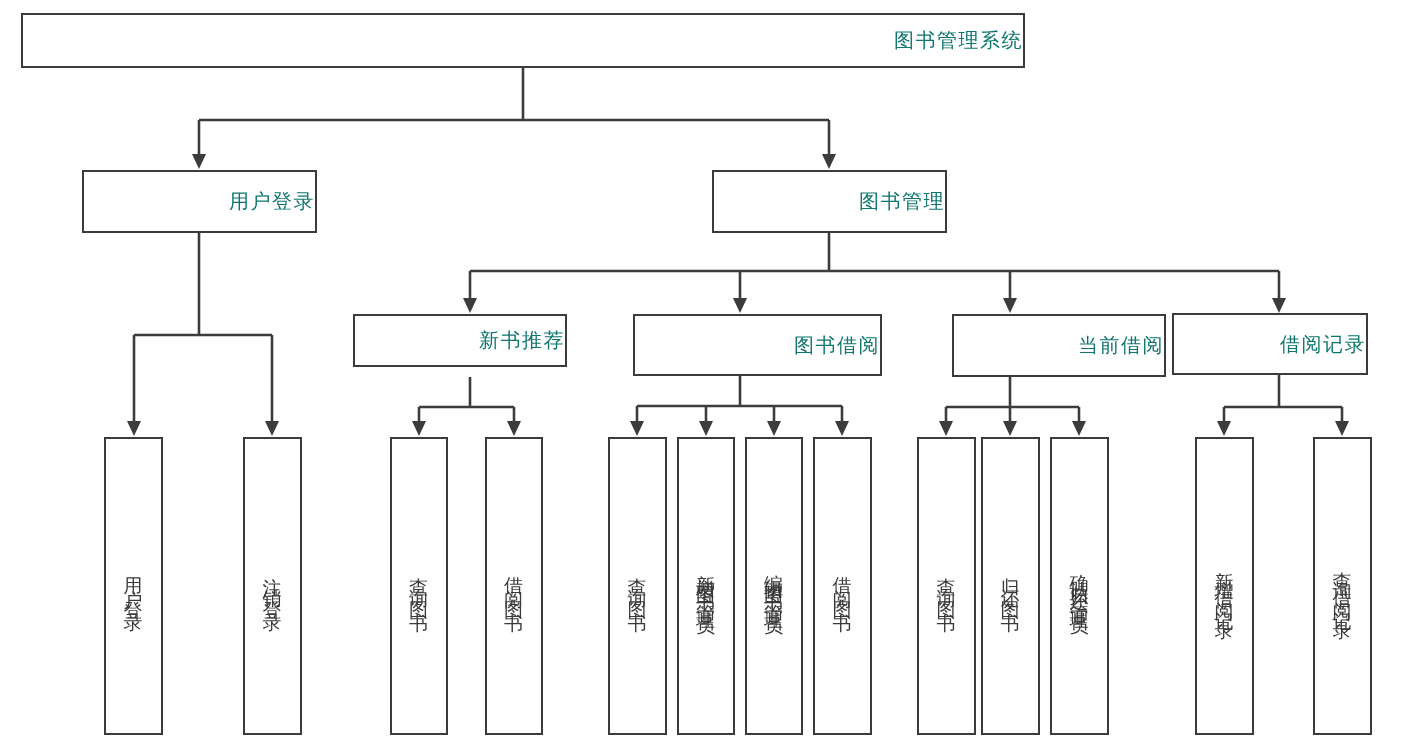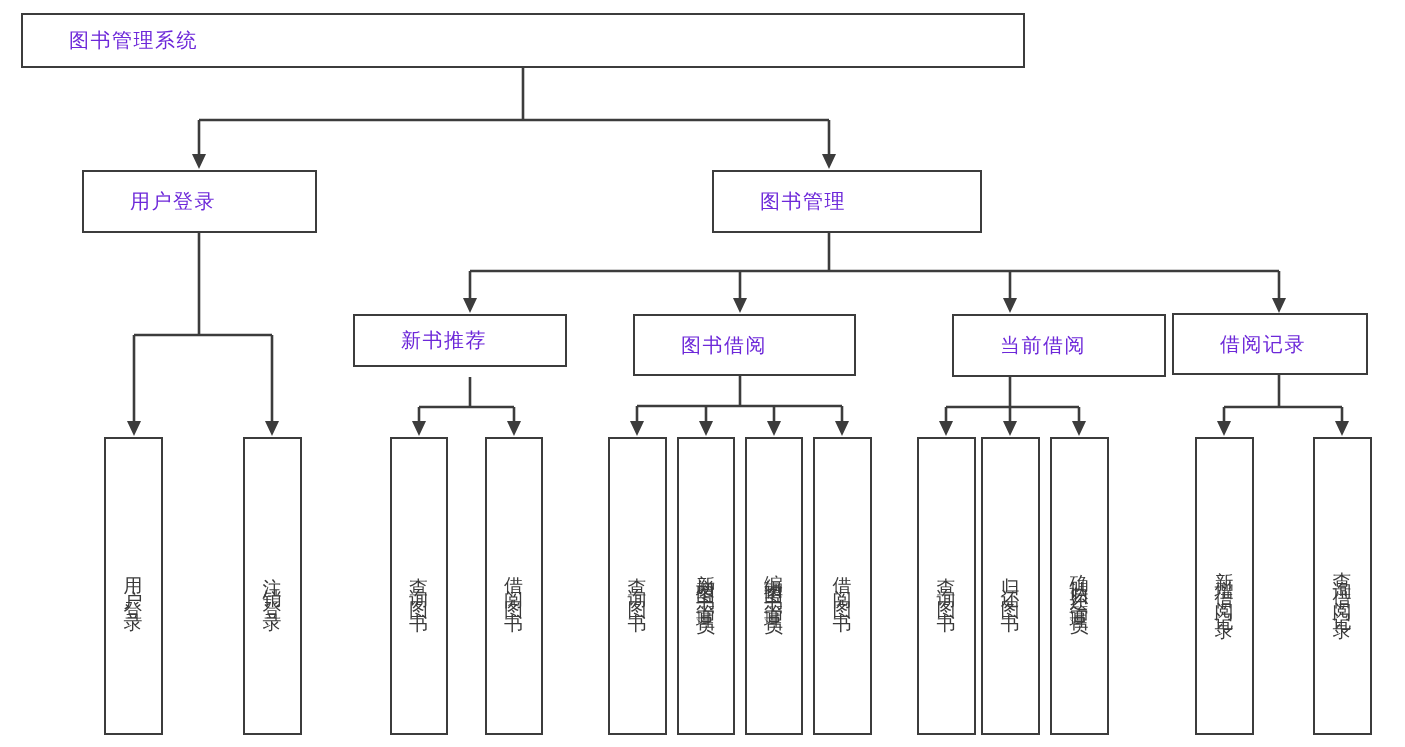--- a/index.html
+++ b/index.html
@@ -22,26 +22,25 @@
     stroke-width: 2.6;
   }
   .connectors polygon { fill: #3c3c3c; }
   .hbox {
     position: absolute;
     box-sizing: border-box;
     border: 2.5px solid #3c3c3c;
     background: #ffffff;
     display: flex;
     align-items: center;
-    justify-content: flex-start;
+    justify-content: flex-end;
     font-size: 20px;
-    color: #6d28d9;
+    color: #0f766e;
     letter-spacing: 1.5px;
     z-index: 2;
-    padding-left: 46px;
   }
   .vbox {
     position: absolute;
     box-sizing: border-box;
     border: 2.5px solid #3c3c3c;
     background: #ffffff;
     display: flex;
     align-items: center;
     justify-content: center;
     top: 437px;
@@ -137,28 +136,28 @@
     <polygon points="1335,421 1349,421 1342,436"></polygon>
   </svg>
 
   <div class="hbox" style="left:21px; top:13px; width:1004px; height:55px;">
     <span>图书管理系统</span>
   </div>
 
   <div class="hbox" style="left:82px; top:170px; width:235px; height:63px;">
     <span>用户登录</span>
   </div>
-  <div class="hbox" style="left:712px; top:170px; width:270px; height:63px;">
+  <div class="hbox" style="left:712px; top:170px; width:235px; height:63px;">
     <span>图书管理</span>
   </div>
 
   <div class="hbox" style="left:353px; top:314px; width:214px; height:53px;">
     <span>新书推荐</span>
   </div>
-  <div class="hbox" style="left:633px; top:314px; width:223px; height:62px;">
+  <div class="hbox" style="left:633px; top:314px; width:249px; height:62px;">
     <span>图书借阅</span>
   </div>
   <div class="hbox" style="left:952px; top:314px; width:214px; height:63px;">
     <span>当前借阅</span>
   </div>
   <div class="hbox" style="left:1172px; top:313px; width:196px; height:62px;">
     <span>借阅记录</span>
   </div>
 
   <div class="vbox" style="left:104px; width:59px;">

